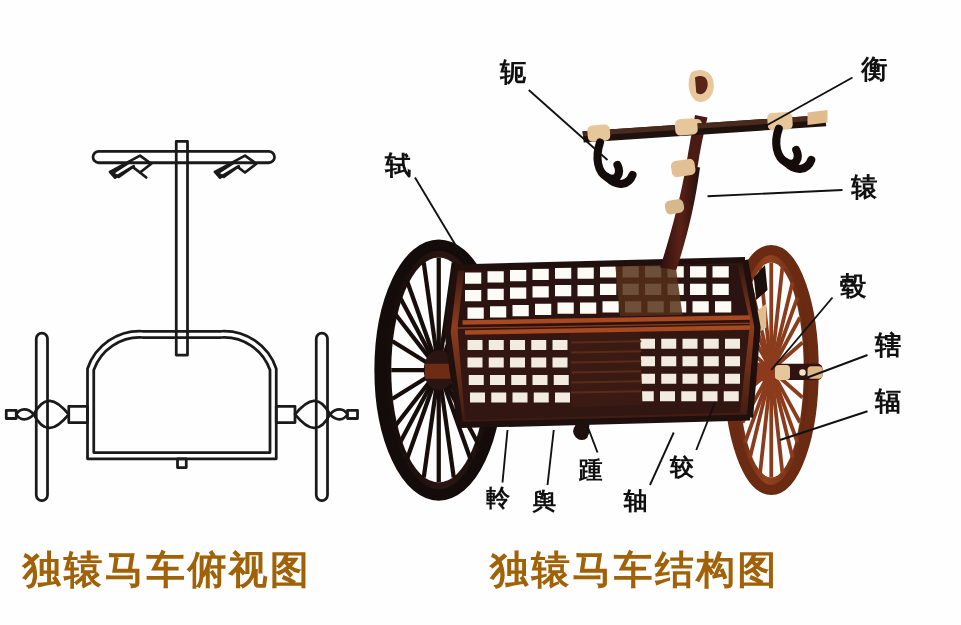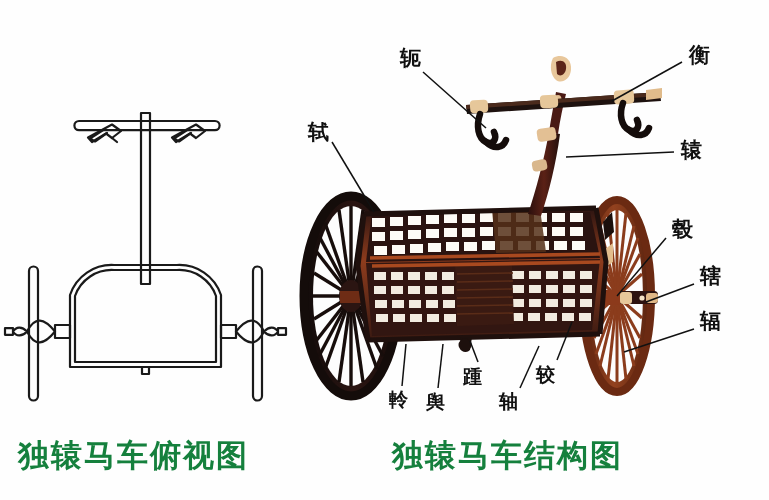--- a/index.html
+++ b/index.html
@@ -4,21 +4,21 @@
 <style>
   html,body{margin:0;padding:0;background:#ffffff;}
   body{
     width:769px;height:500px;position:relative;overflow:hidden;
     font-family:"DejaVu Sans","Liberation Sans",sans-serif;
     background:#fefefe;
   }
   #stage{position:absolute;inset:0;}
   .svg-layer{position:absolute;left:0;top:0;width:769px;height:500px;}
   .cap{
-    position:absolute;color:#15803d;font-weight:700;
+    position:absolute;color:#a16207;font-weight:700;
     font-family:"DejaVu Sans","Liberation Sans",sans-serif;
     letter-spacing:2px;white-space:nowrap;
   }
   #cap-left{left:18px;top:435px;font-size:31px;}
   #cap-right{left:392px;top:435px;font-size:31px;}
   .lbl{
     position:absolute;color:#101010;font-weight:700;
     font-family:"DejaVu Sans","Liberation Serif",serif;
     font-size:21px;line-height:21px;white-space:nowrap;
   }

